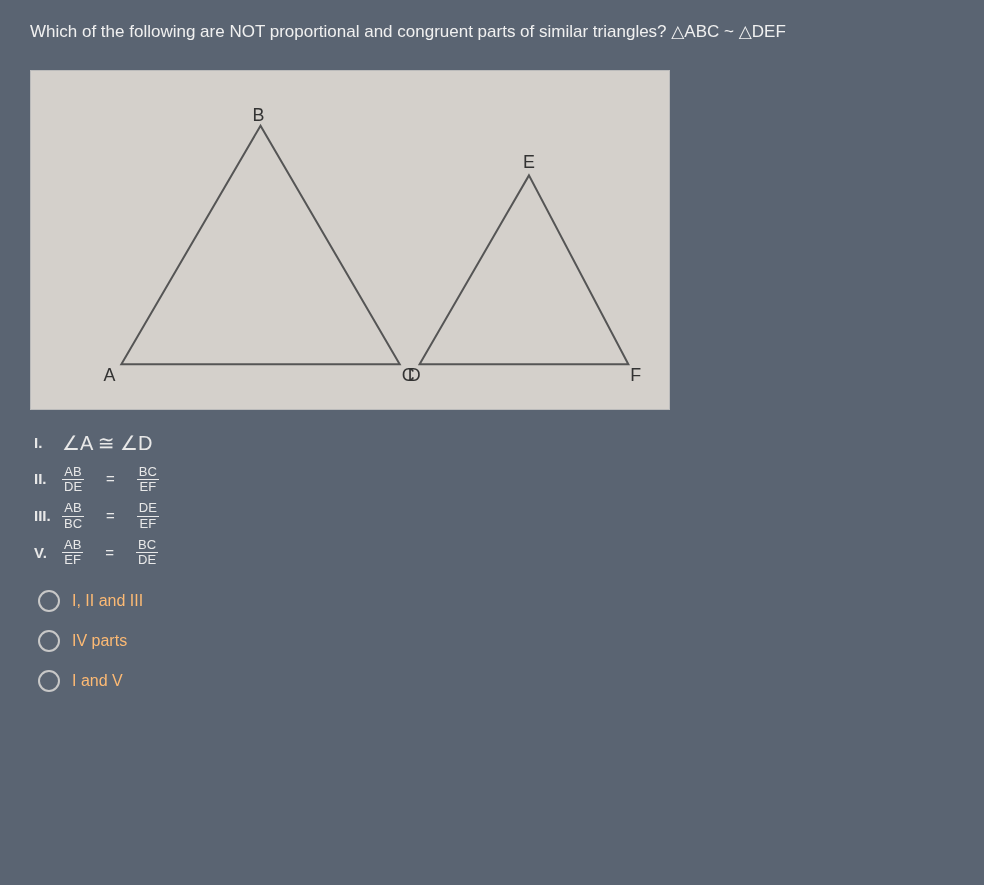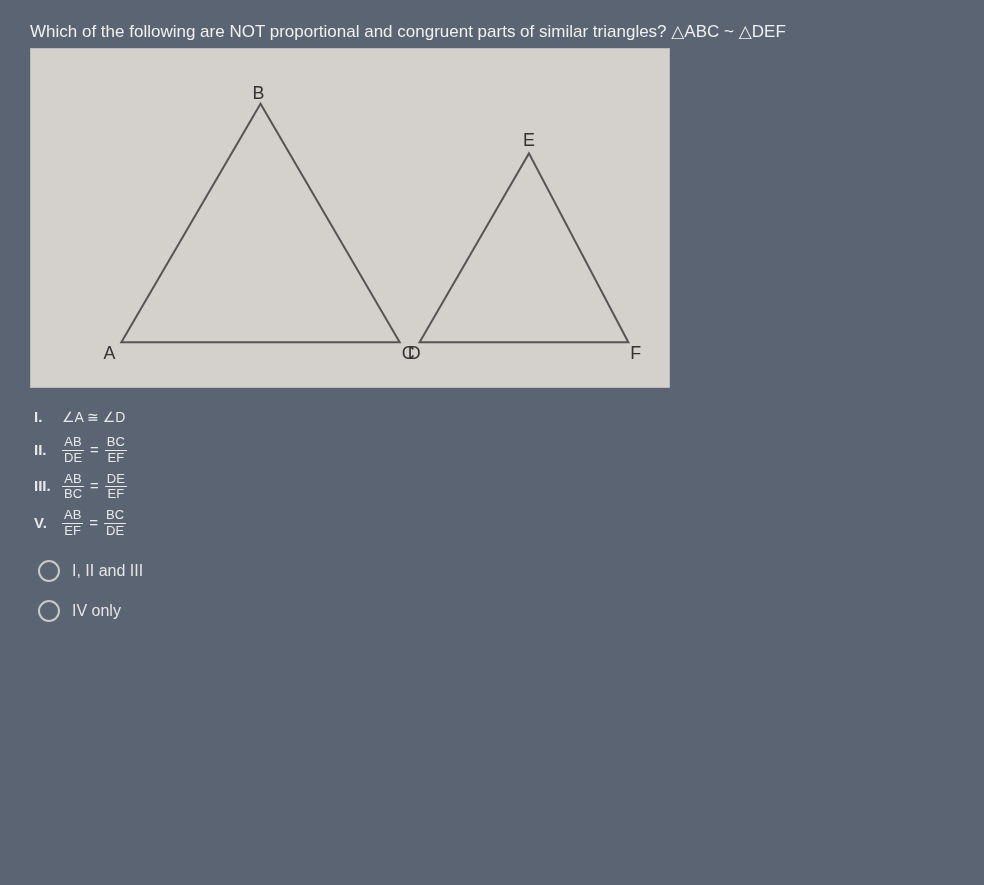--- a/index.html
+++ b/index.html
@@ -10,21 +10,21 @@
       background-color: #5a6472;
       font-family: Arial, sans-serif;
       color: #e8e8e8;
       padding: 20px 30px;
     }
 
     .question-text {
       font-size: 17px;
       font-weight: 500;
       color: #f0f0f0;
-      margin-bottom: 4px;
+      margin-bottom: 26px;
       line-height: 1.4;
     }
 
     .image-container {
       background: #d4d0cc;
       border: 1px solid #bbb;
       width: 640px;
       height: 340px;
       margin-bottom: 18px;
       position: relative;
@@ -52,21 +52,21 @@
 
     .roman {
       min-width: 28px;
       font-weight: 600;
       color: #e8e8e8;
     }
 
     .fraction-expr {
       display: inline-flex;
       align-items: center;
-      gap: 4px;
+      gap: 20px;
     }
 
     .frac {
       display: inline-flex;
       flex-direction: column;
       align-items: center;
       font-size: 13px;
       line-height: 1.1;
     }
 
@@ -80,21 +80,21 @@
       padding: 0 2px;
       text-align: center;
     }
 
     .equals-sign {
       font-size: 15px;
       margin: 0 2px;
     }
 
     .congruent-expr {
-      font-size: 14px;
+      font-size: 20px;
     }
 
     .answer-choices {
       display: flex;
       flex-direction: column;
       gap: 18px;
       padding-left: 8px;
     }
 
     .answer-option {
@@ -111,21 +111,21 @@
       border: 2px solid #c8c8c8;
       background: transparent;
       flex-shrink: 0;
       display: flex;
       align-items: center;
       justify-content: center;
     }
 
     .answer-label {
       font-size: 16px;
-      color: #e5e5e5;
+      color: #fdba74;
     }
   </style>
 </head>
 <body>
 
 <div class="question-text">Which of the following are NOT proportional and congruent parts of similar triangles? △ABC ~ △DEF</div>
 
 <div class="image-container">
   <svg viewBox="0 0 640 340" xmlns="http://www.w3.org/2000/svg">
 
@@ -207,17 +207,21 @@
 <div class="answer-choices">
 
   <div class="answer-option">
     <div class="radio-circle"></div>
     <span class="answer-label">I, II and III</span>
   </div>
 
 
   <div class="answer-option">
     <div class="radio-circle"></div>
-    <span class="answer-label">IV only</span>
-  </div>
-
+    <span class="answer-label">IV parts</span>
+  </div>
+
+  <div class="answer-option">
+    <div class="radio-circle"></div>
+    <span class="answer-label">I and V</span>
+  </div>
 
 </div>
 
 </body></html>

